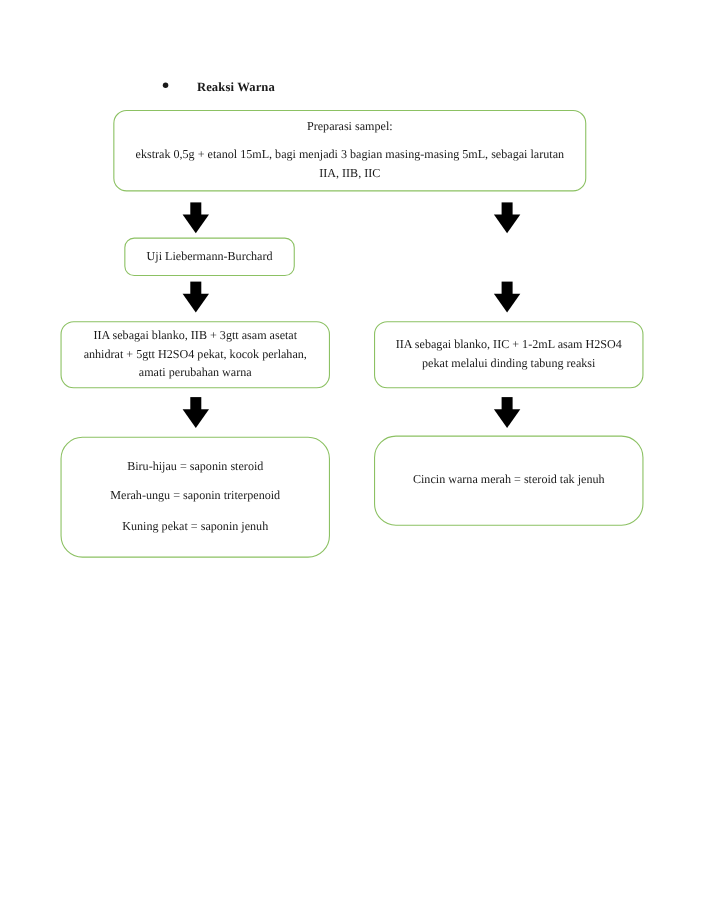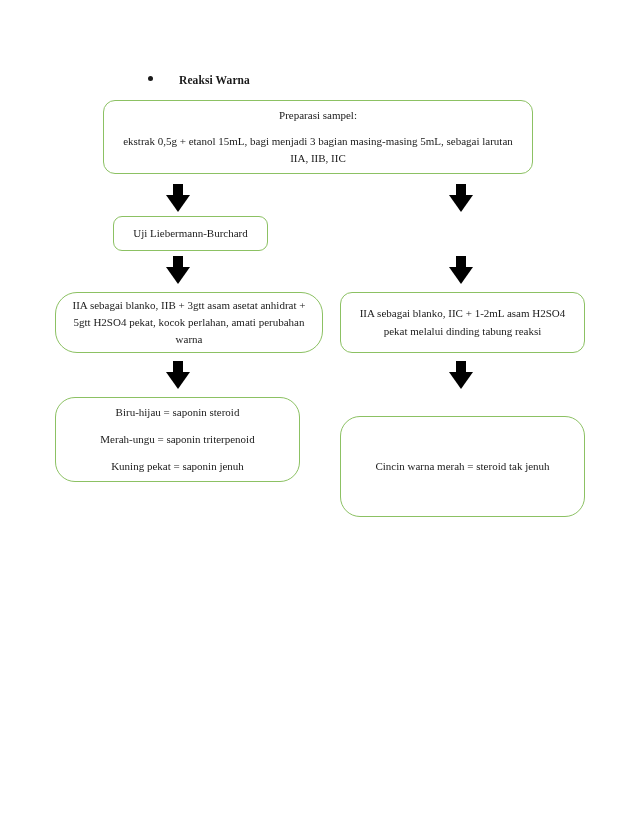--- a/index.html
+++ b/index.html
@@ -67,24 +67,24 @@
     white-space: nowrap;
   }
   .box .line.wrap {
     white-space: normal;
   }
 
   
   #box-prep      { left:103px; top:100px;  width:430px; height:74px;  border-radius:12px; }
   #box-test-lb   { left:102px; top:216px;  width:155px; height:35px;  border-radius:9px;margin-left:11px;  }
   #box-test-sk   { left:382px; top:216px;  width:157px; height:35px;  border-radius:9px;  }
-  #box-proc-lb   { left:55px;  top:292px;  width:268px; height:61px;  border-radius:22px; }
+  #box-proc-lb   { left:55px;  top:292px;  width:245px; height:61px;  border-radius:12px; }
   #box-proc-sk   { left:340px; top:292px;  width:245px; height:61px;  border-radius:12px; }
-  #box-res-lb    { left:55px;  top:397px;  width:245px; height:85px;  border-radius:20px; }
-  #box-res-sk    { left:340px; top:416px;  width:245px; height:101px;  border-radius:20px; }
+  #box-res-lb    { left:55px;  top:397px;  width:245px; height:110px;  border-radius:20px; }
+  #box-res-sk    { left:340px; top:396px;  width:245px; height:82px;  border-radius:20px; }
 
   #box-prep .line.title { margin-bottom: 9px; }
   #box-res-lb .line { margin: 5px 0; }
 
   
   .arrow {
     position: absolute;
     width: 24px;
     height: 28px;
   }

